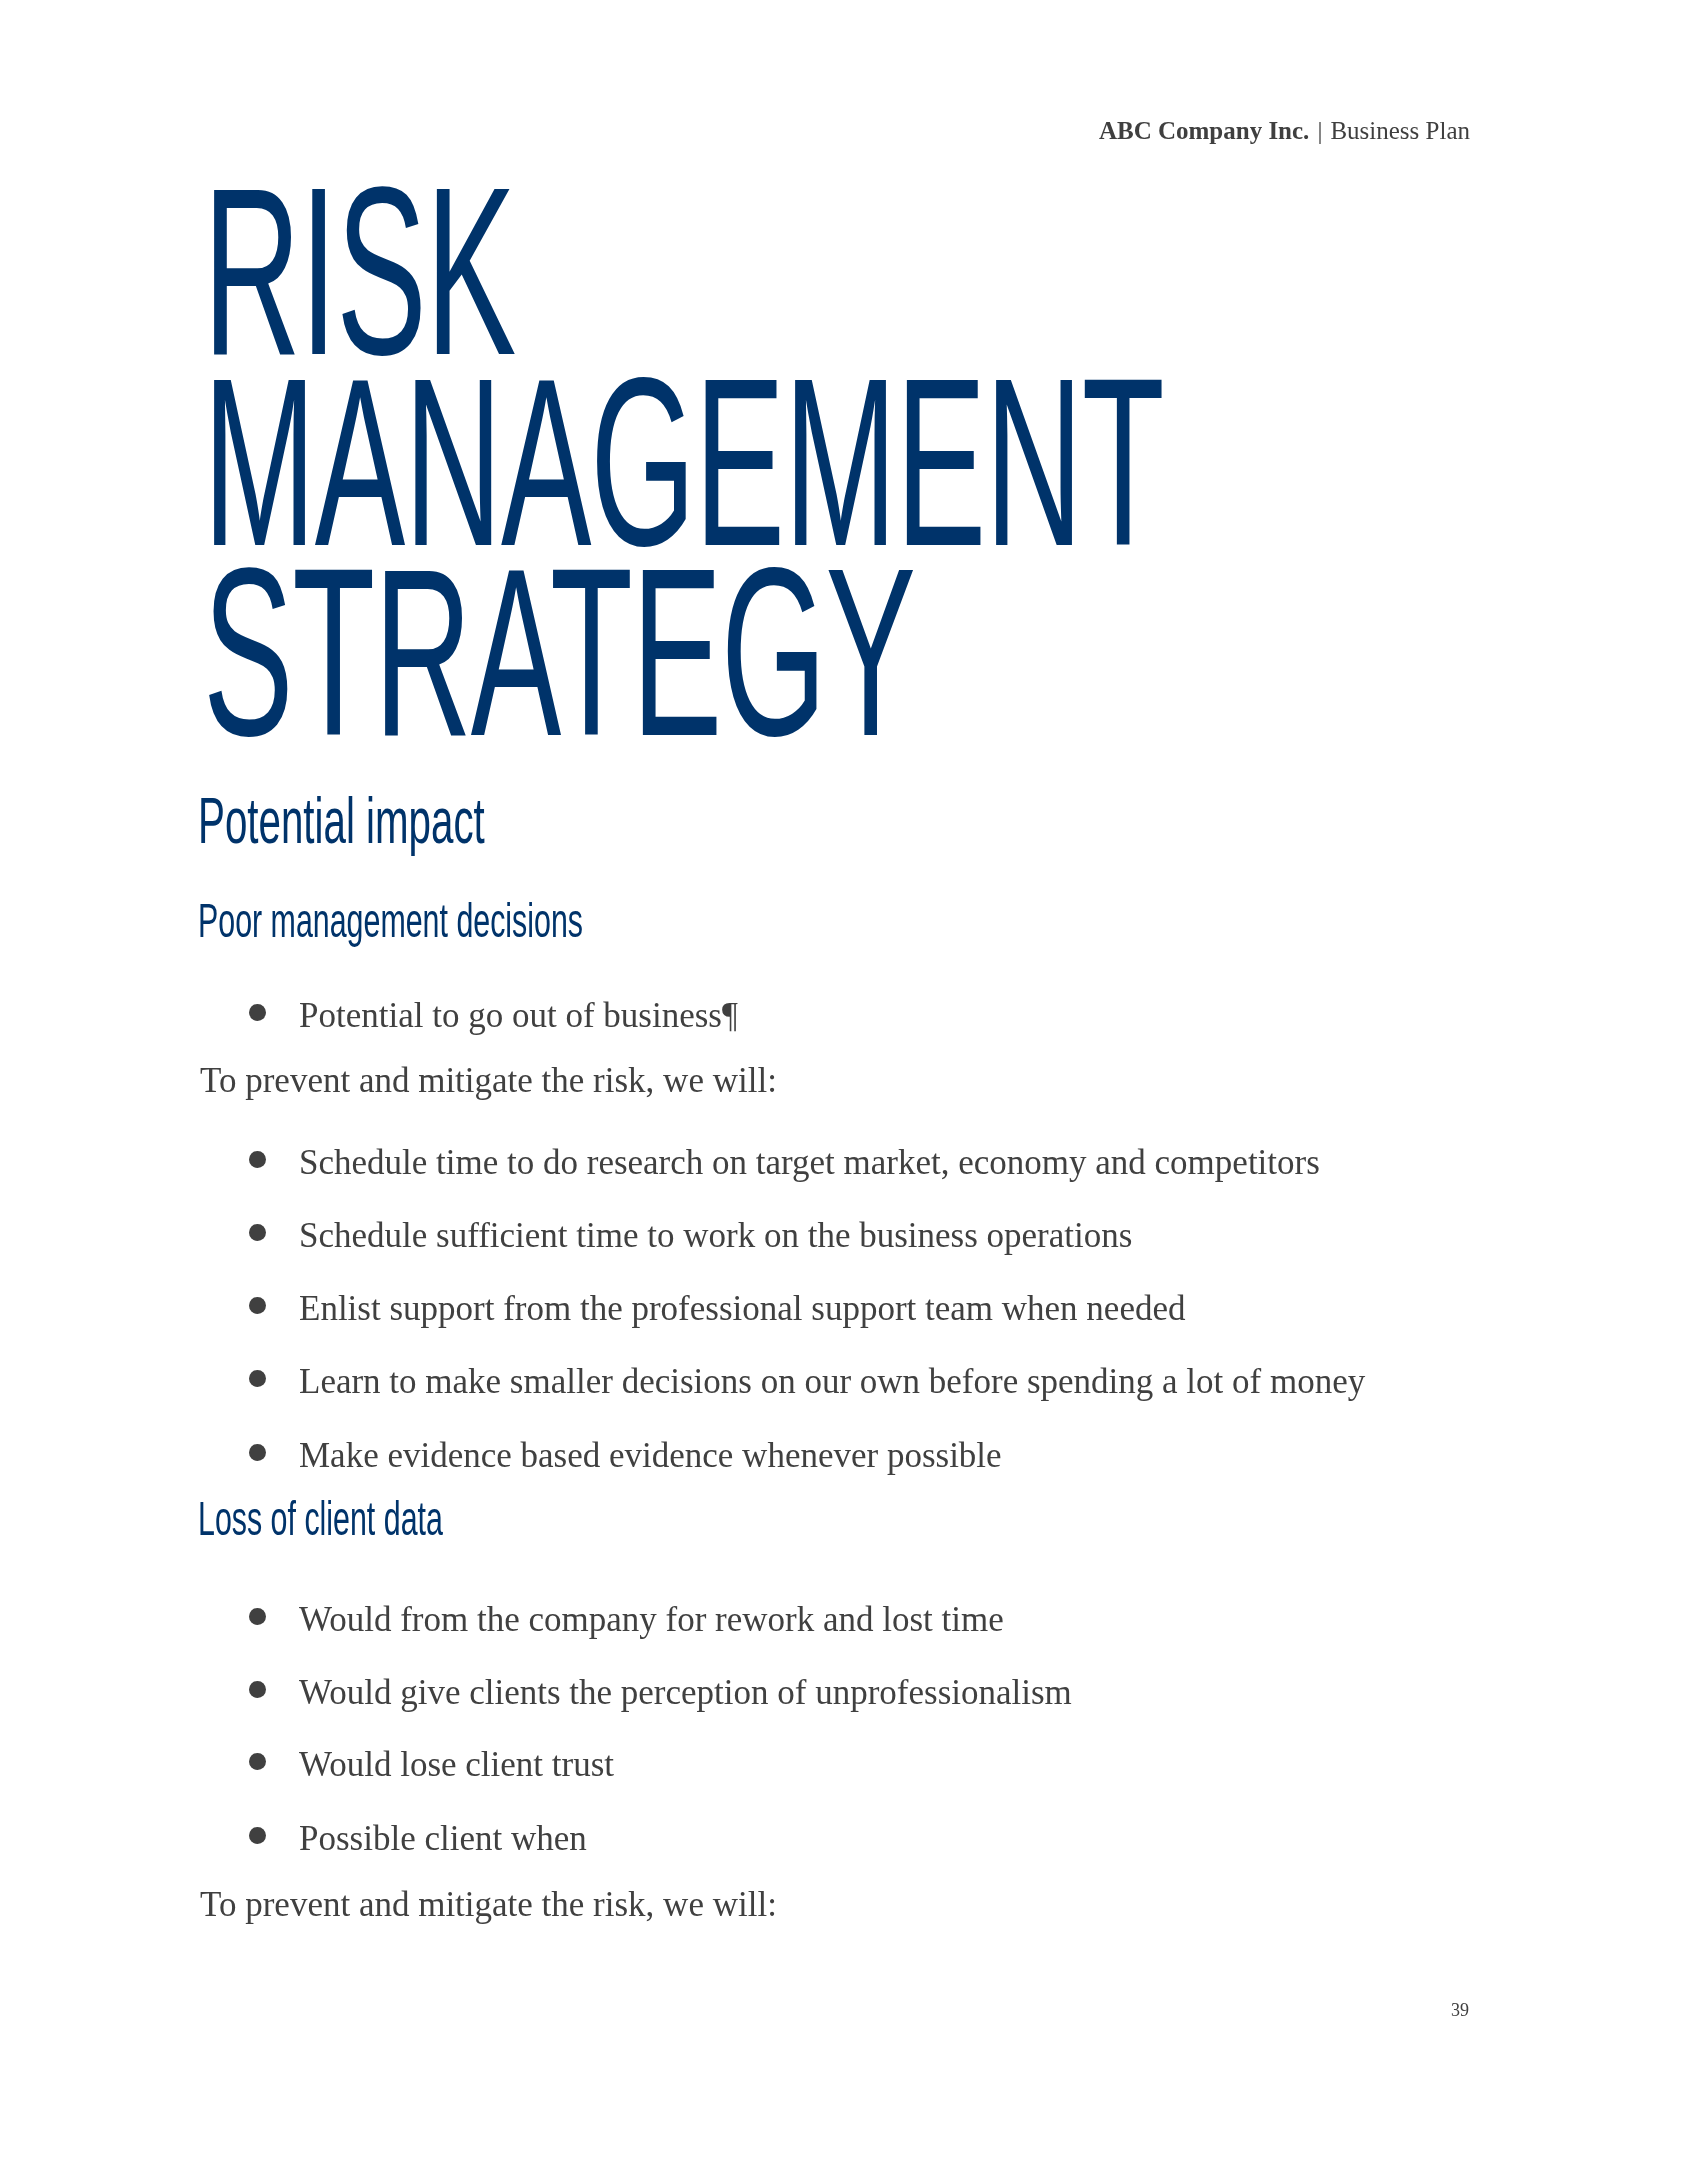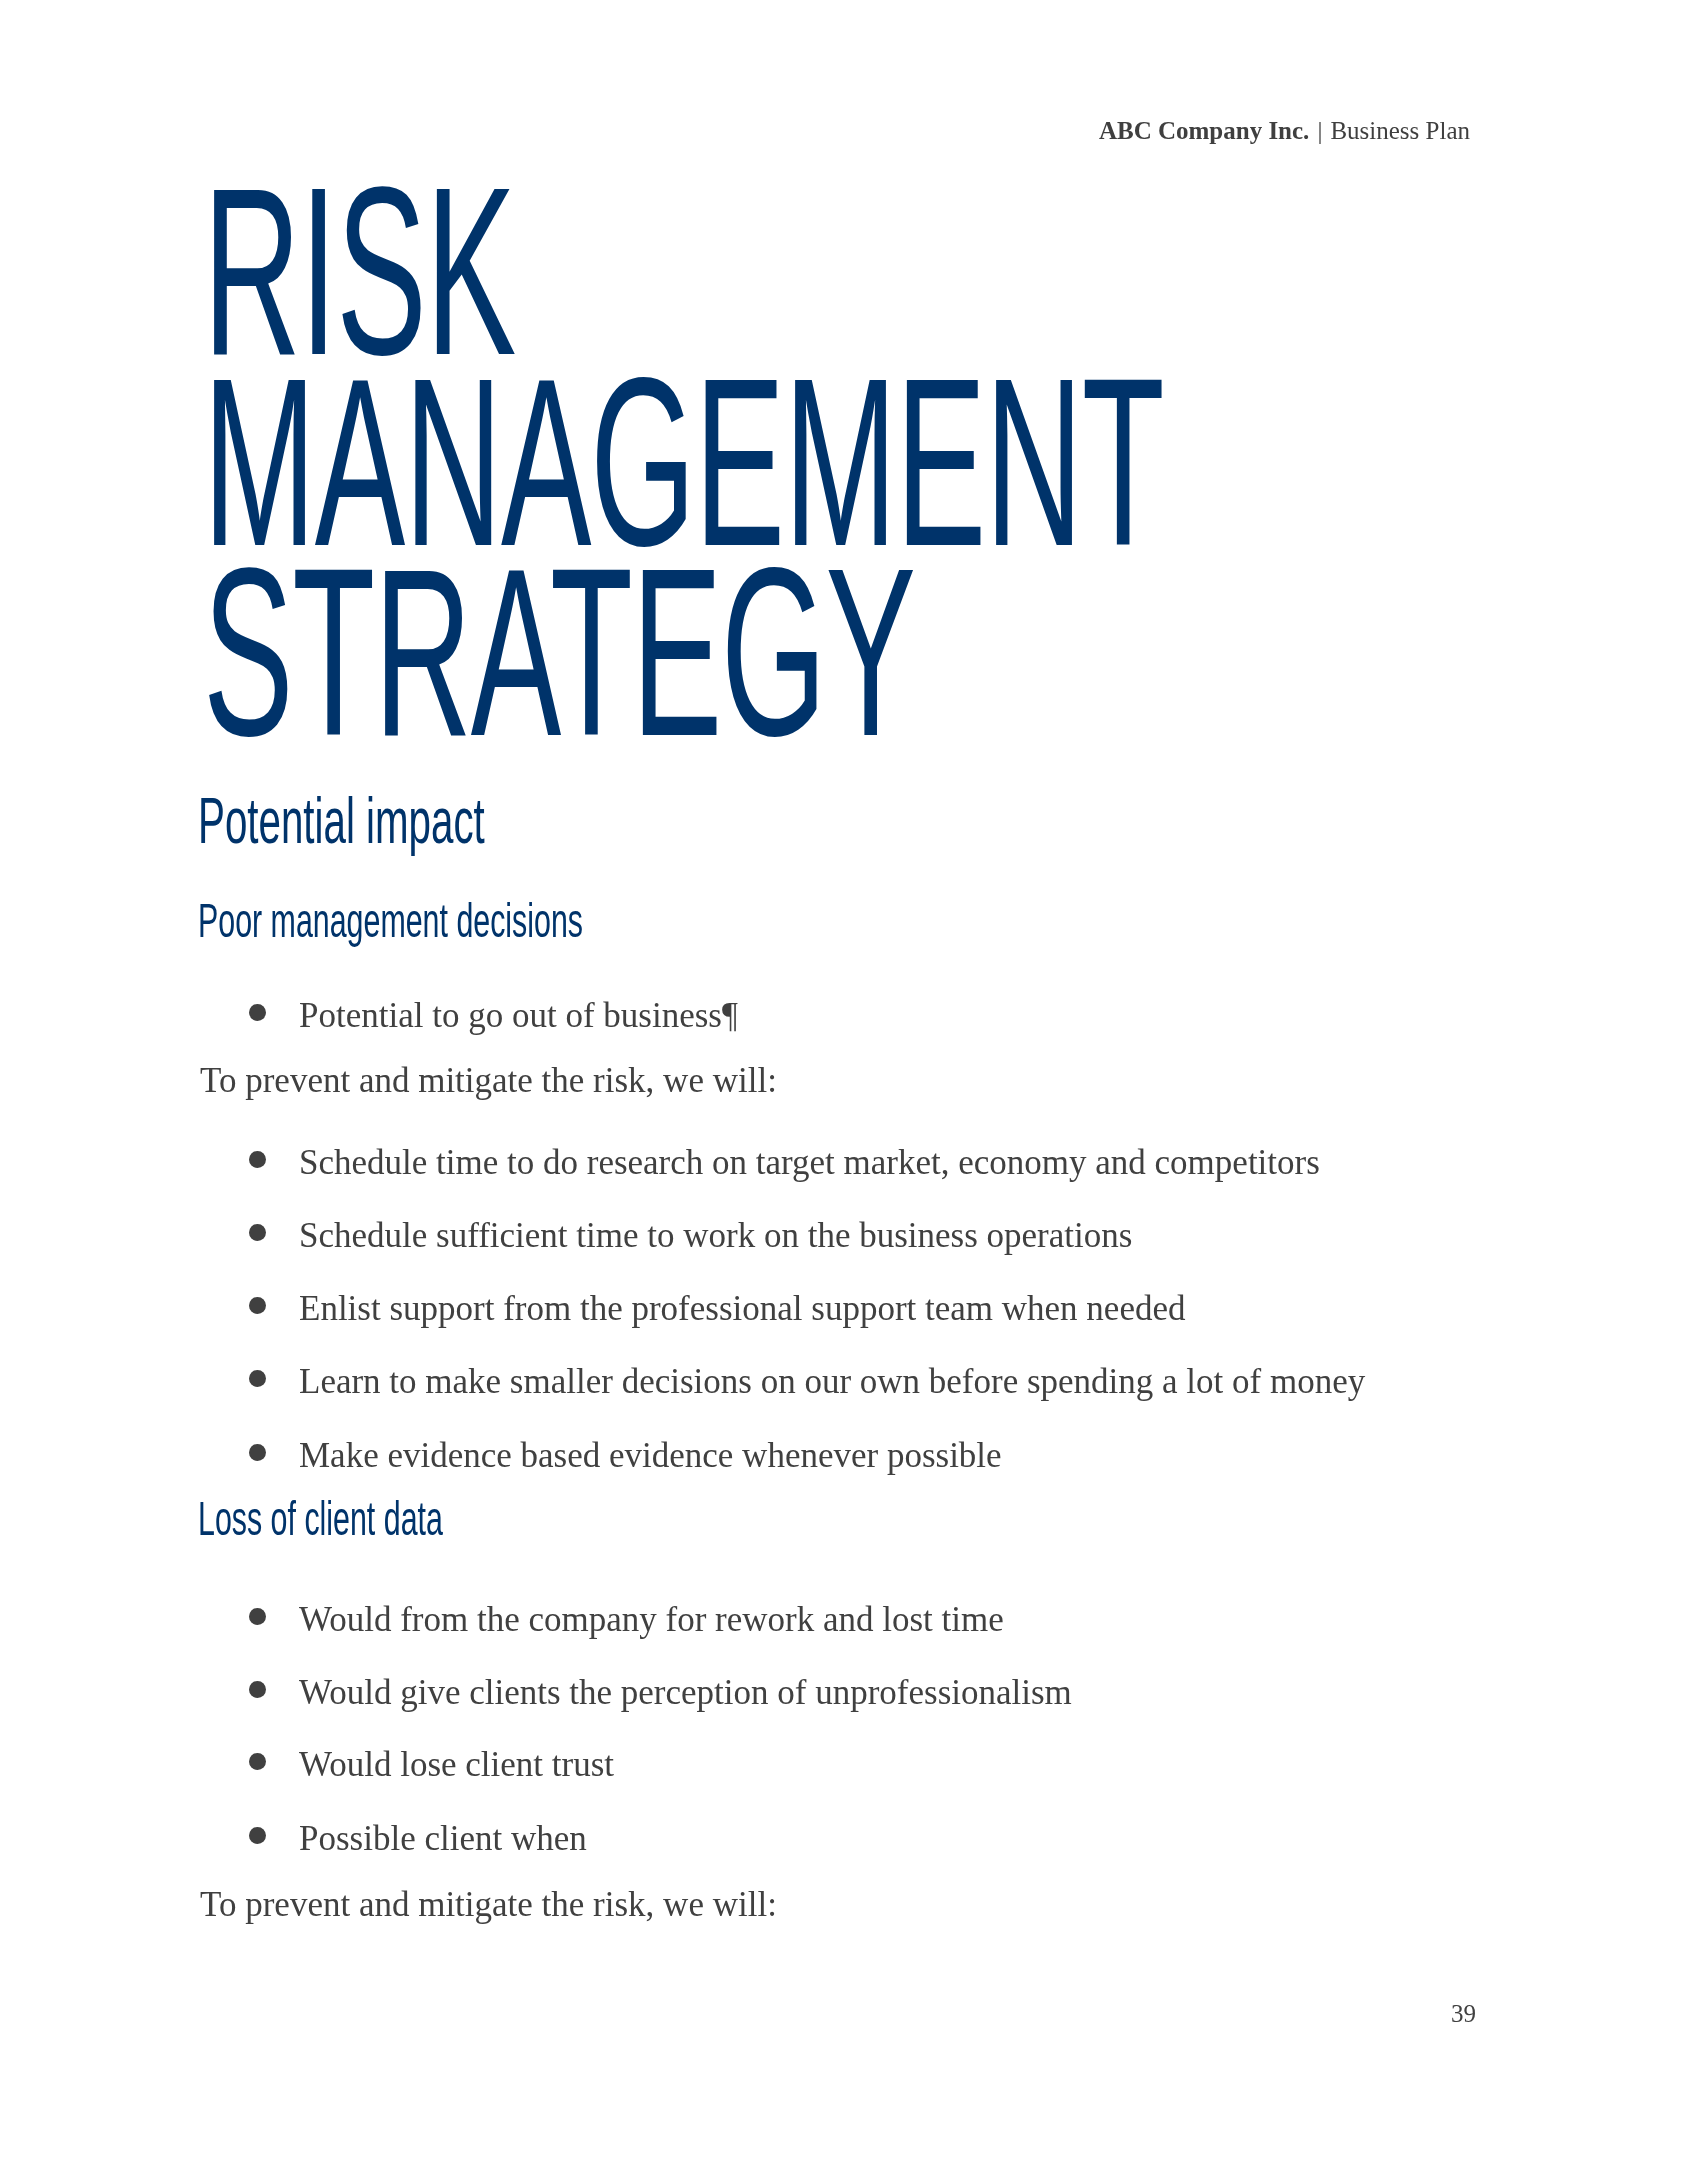--- a/index.html
+++ b/index.html
@@ -54,21 +54,21 @@
     }
     .bullet .dot {
       position: absolute; left: 0; top: 14px;
       width: 17px; height: 17px; border-radius: 50%; background: #404040;
     }
     .bullet .text { position: absolute; left: 50px; top: 8px; }
 
     .page-number {
       position: absolute; left: 1451px; top: 2000px;
       font-family: "Liberation Serif", "DejaVu Serif", serif;
-      font-size: 25px; color: #404040;
+      font-size: 18px; color: #404040;
     }
   </style>
 </head>
 <body>
 
 <div class="page">
 
   <div class="header">
     <span class="company">ABC Company Inc.</span><span class="sep">|</span><span>Business Plan</span>
   </div>

